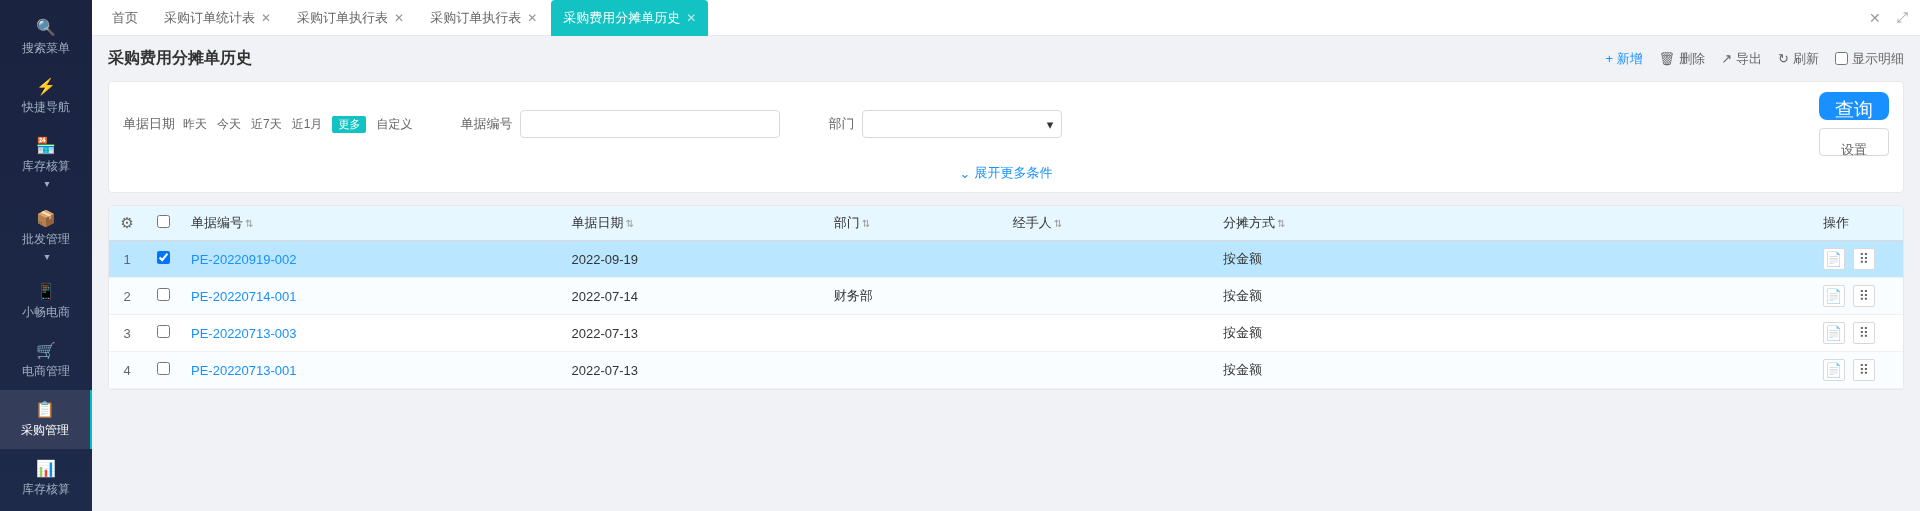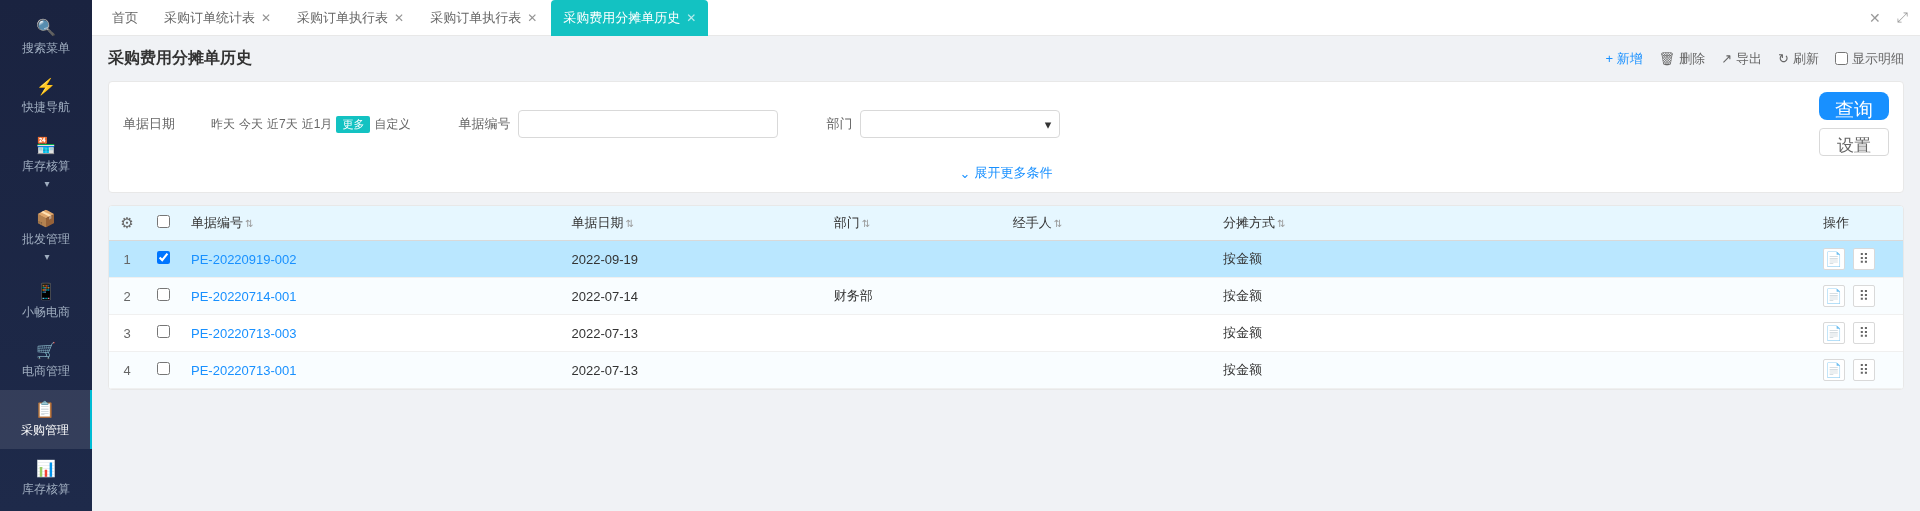--- a/index.html
+++ b/index.html
@@ -145,22 +145,21 @@
       flex-wrap: wrap;
     }
     .filter-label {
       color: #666;
       font-size: 13px;
       white-space: nowrap;
     }
     .date-shortcuts {
       display: flex;
       align-items: flex-end;
-      gap: 4px;
-      margin-left: 28px;
+      gap: 10px;
     }
     .date-shortcut {
       color: #666;
       cursor: pointer;
       font-size: 12px;
     }
     .date-shortcut.more {
       background: #13c2c2;
       color: #fff;
       padding: 1px 6px;
@@ -209,23 +208,23 @@
       padding: 5px 16px;
       cursor: pointer;
       font-size: 19px;
       height: 28px;
     }
     .settings-btn {
       background: #fff;
       color: #666;
       border: 1px solid #d9d9d9;
       border-radius: 4px;
-      padding: 5px 16px;
-      cursor: pointer;
-      font-size: 17px;
+      padding: 12px 16px;
+      cursor: pointer;
+      font-size: 13px;
       height: 28px;
       margin-top: 4px;
     }
     .expand-more {
       display: flex;
       justify-content: center;
       margin-top: 8px;
     }
     .expand-btn {
       color: #1890ff;

